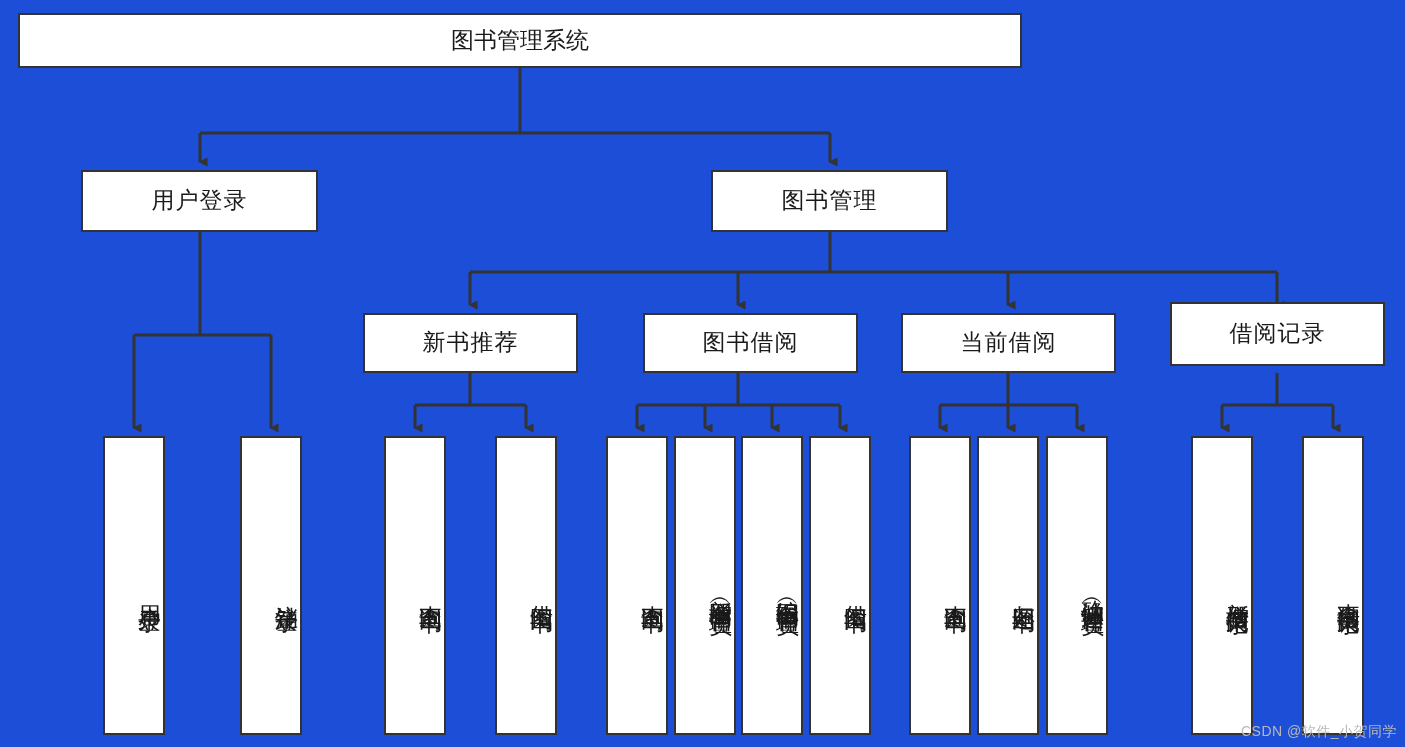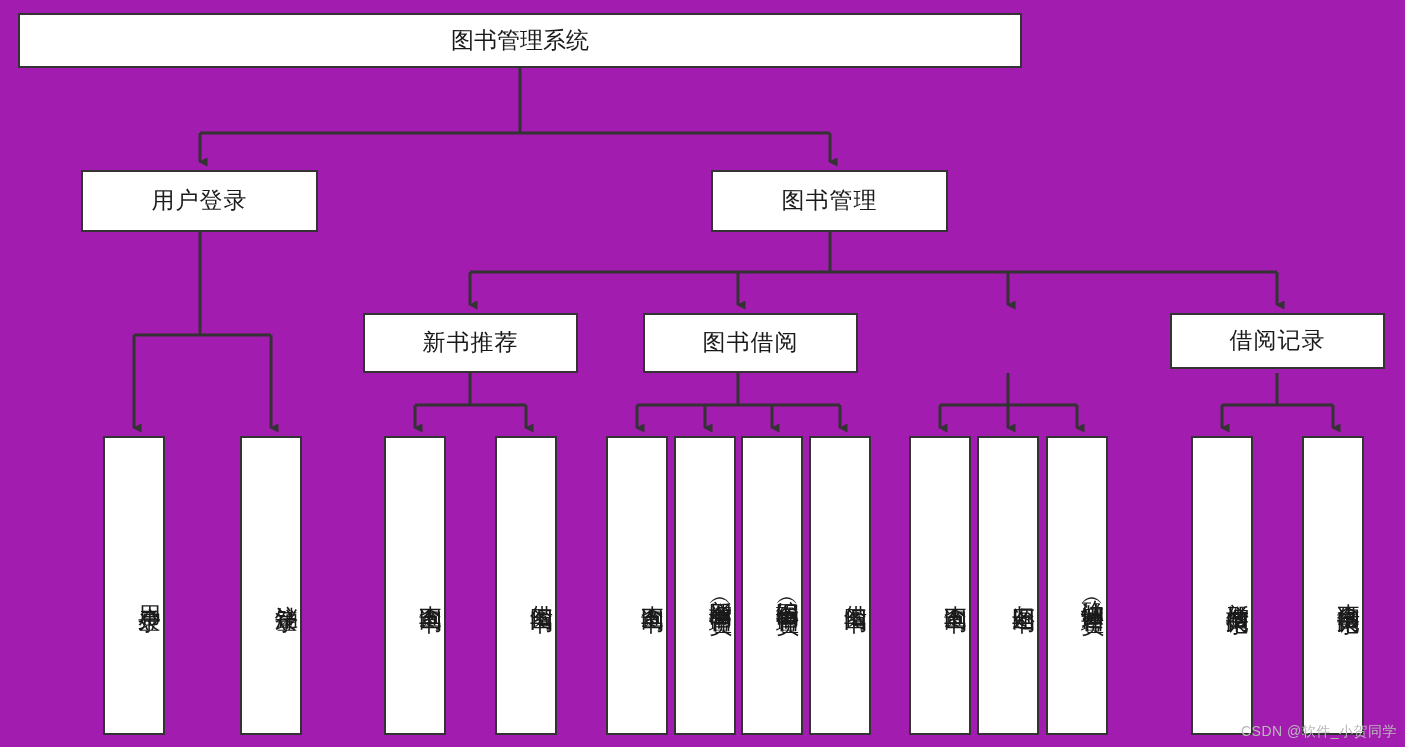--- a/index.html
+++ b/index.html
@@ -7,21 +7,21 @@
     padding: 0;
     background: #ffffff;
   }
   body {
     font-family: "Liberation Sans", "DejaVu Sans", sans-serif;
   }
   #canvas {
     position: relative;
     width: 1405px;
     height: 747px;
-    background: #a21caf;
+    background: #1d4ed8;
     overflow: hidden;
   }
   #edges {
     position: absolute;
     left: 0;
     top: 0;
     width: 1405px;
     height: 747px;
   }
   .node {
@@ -132,21 +132,24 @@
   <div class="node horiz" style="left:363px; top:313px; width:215px; height:60px;">
     <span>新书推荐</span>
   </div>
 
   <div class="node horiz" style="left:711px; top:170px; width:237px; height:62px;">
     <span>图书管理</span>
   </div>
   <div class="node horiz" style="left:631px; top:313px; width:215px; height:60px;margin-left:12px;">
     <span>图书借阅</span>
   </div>
-  <div class="node horiz" style="left:1170px; top:313px; width:215px; height:56px;text-align:right;">
+  <div class="node horiz" style="left:901px; top:313px; width:215px; height:60px;">
+    <span>当前借阅</span>
+  </div>
+  <div class="node horiz" style="left:1170px; top:302px; width:215px; height:64px;text-align:right;">
     <span>借阅记录</span>
   </div>
 
   <div class="node vert" style="left:103px; top:436px; width:62px; height:299px;">
     <span>用户登录</span>
   </div>
   <div class="node vert" style="left:240px; top:436px; width:62px; height:299px;">
     <span>注销登录</span>
   </div>
 

